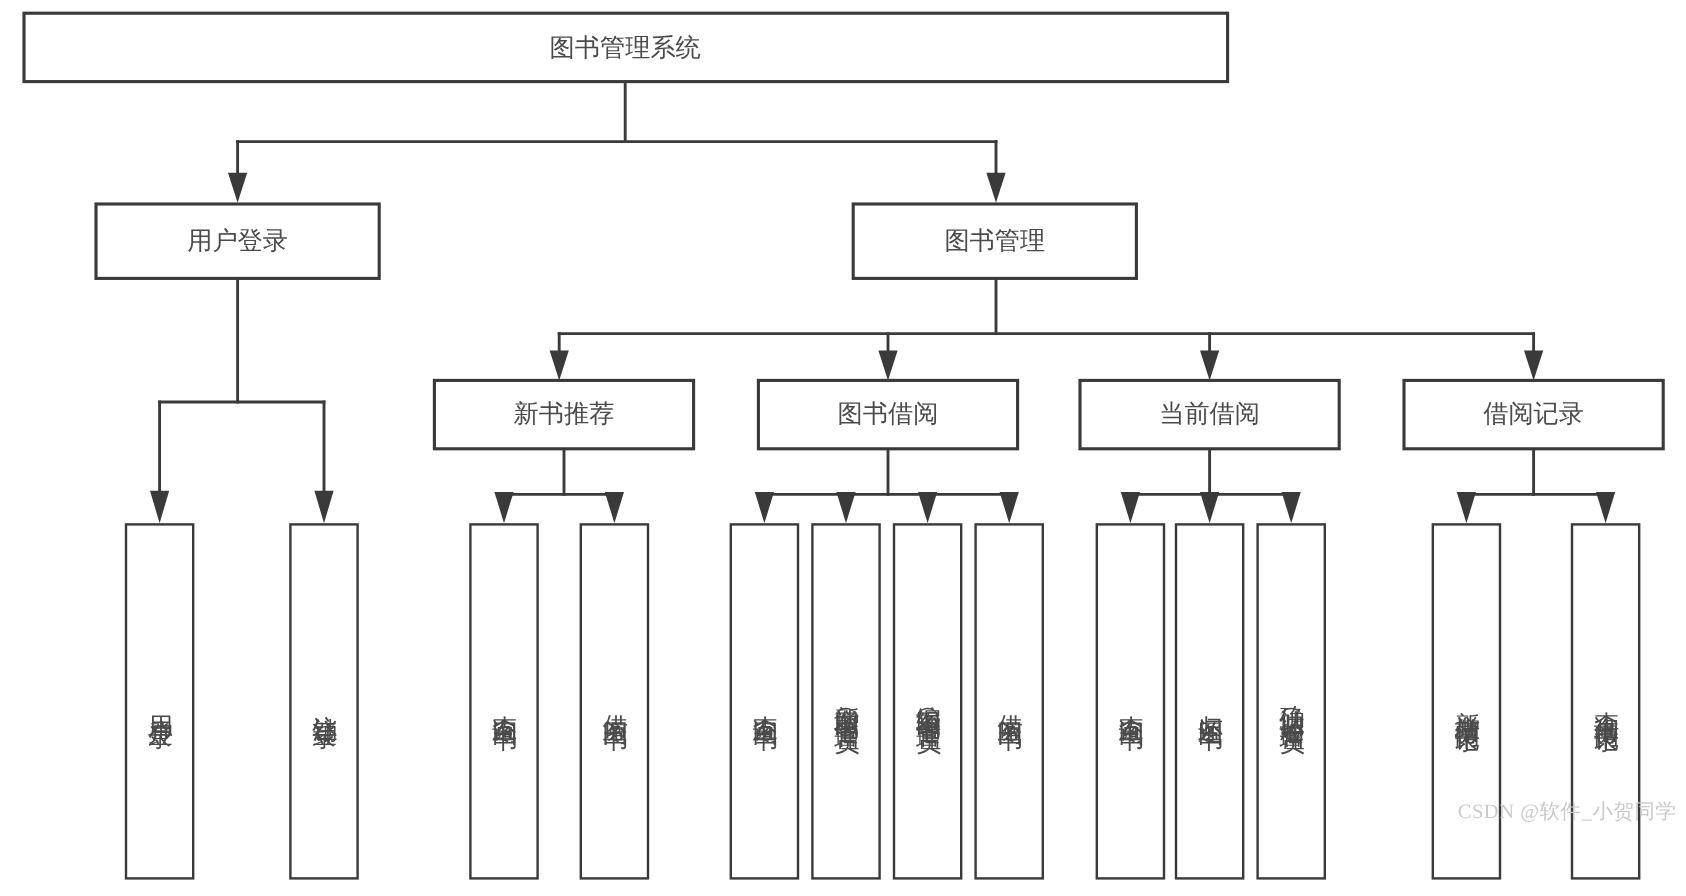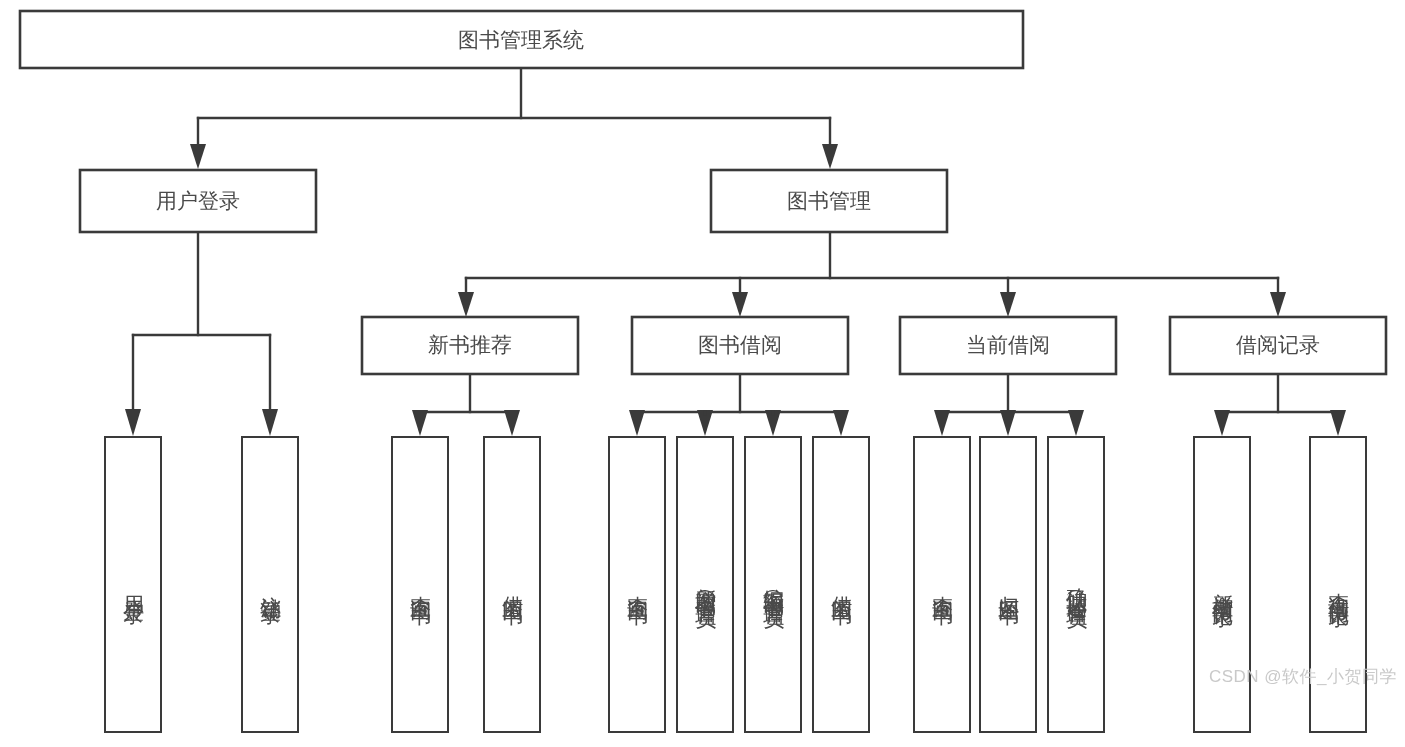--- a/index.html
+++ b/index.html
@@ -46,21 +46,21 @@
     fill: #4a4a4a;
     font-family: "DejaVu Sans", "Liberation Sans", sans-serif;
     font-size: 21px;
     text-anchor: middle;
     dominant-baseline: middle;
   }
   .watermark-text {
     position: absolute;
     right: 8px;
     bottom: 4px;
-    font-family: Liberation Sans, sans-serif;
+    font-family: Liberation Serif, serif;
     font-size: 17px;
     color: #c9c9c9;
     white-space: nowrap;
     letter-spacing: 0.5px;
   }
   .vnode {
     position: absolute;
     box-sizing: border-box;
     border: 2.6px solid #3a3a3a;
     background: #ffffff;

